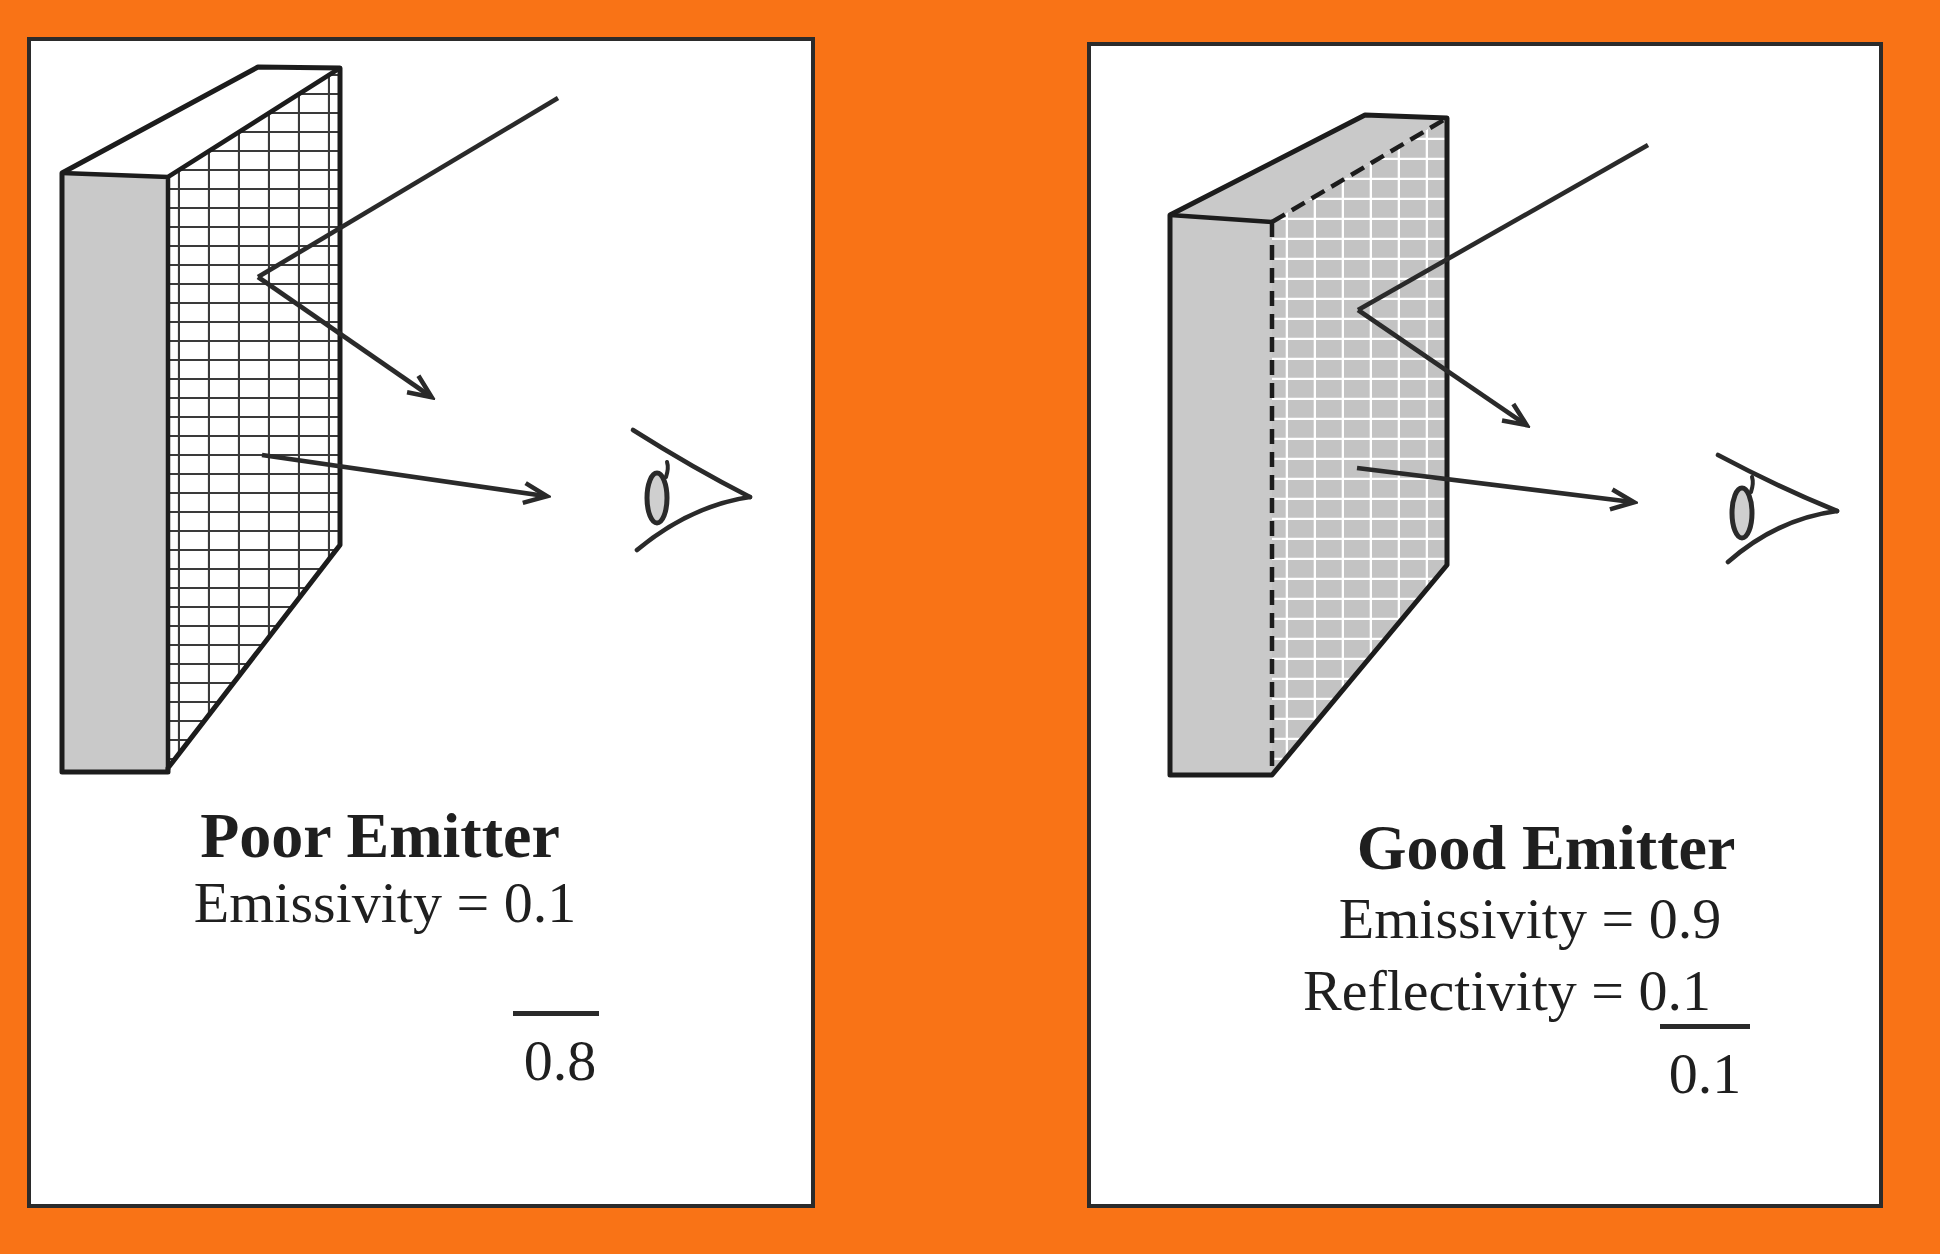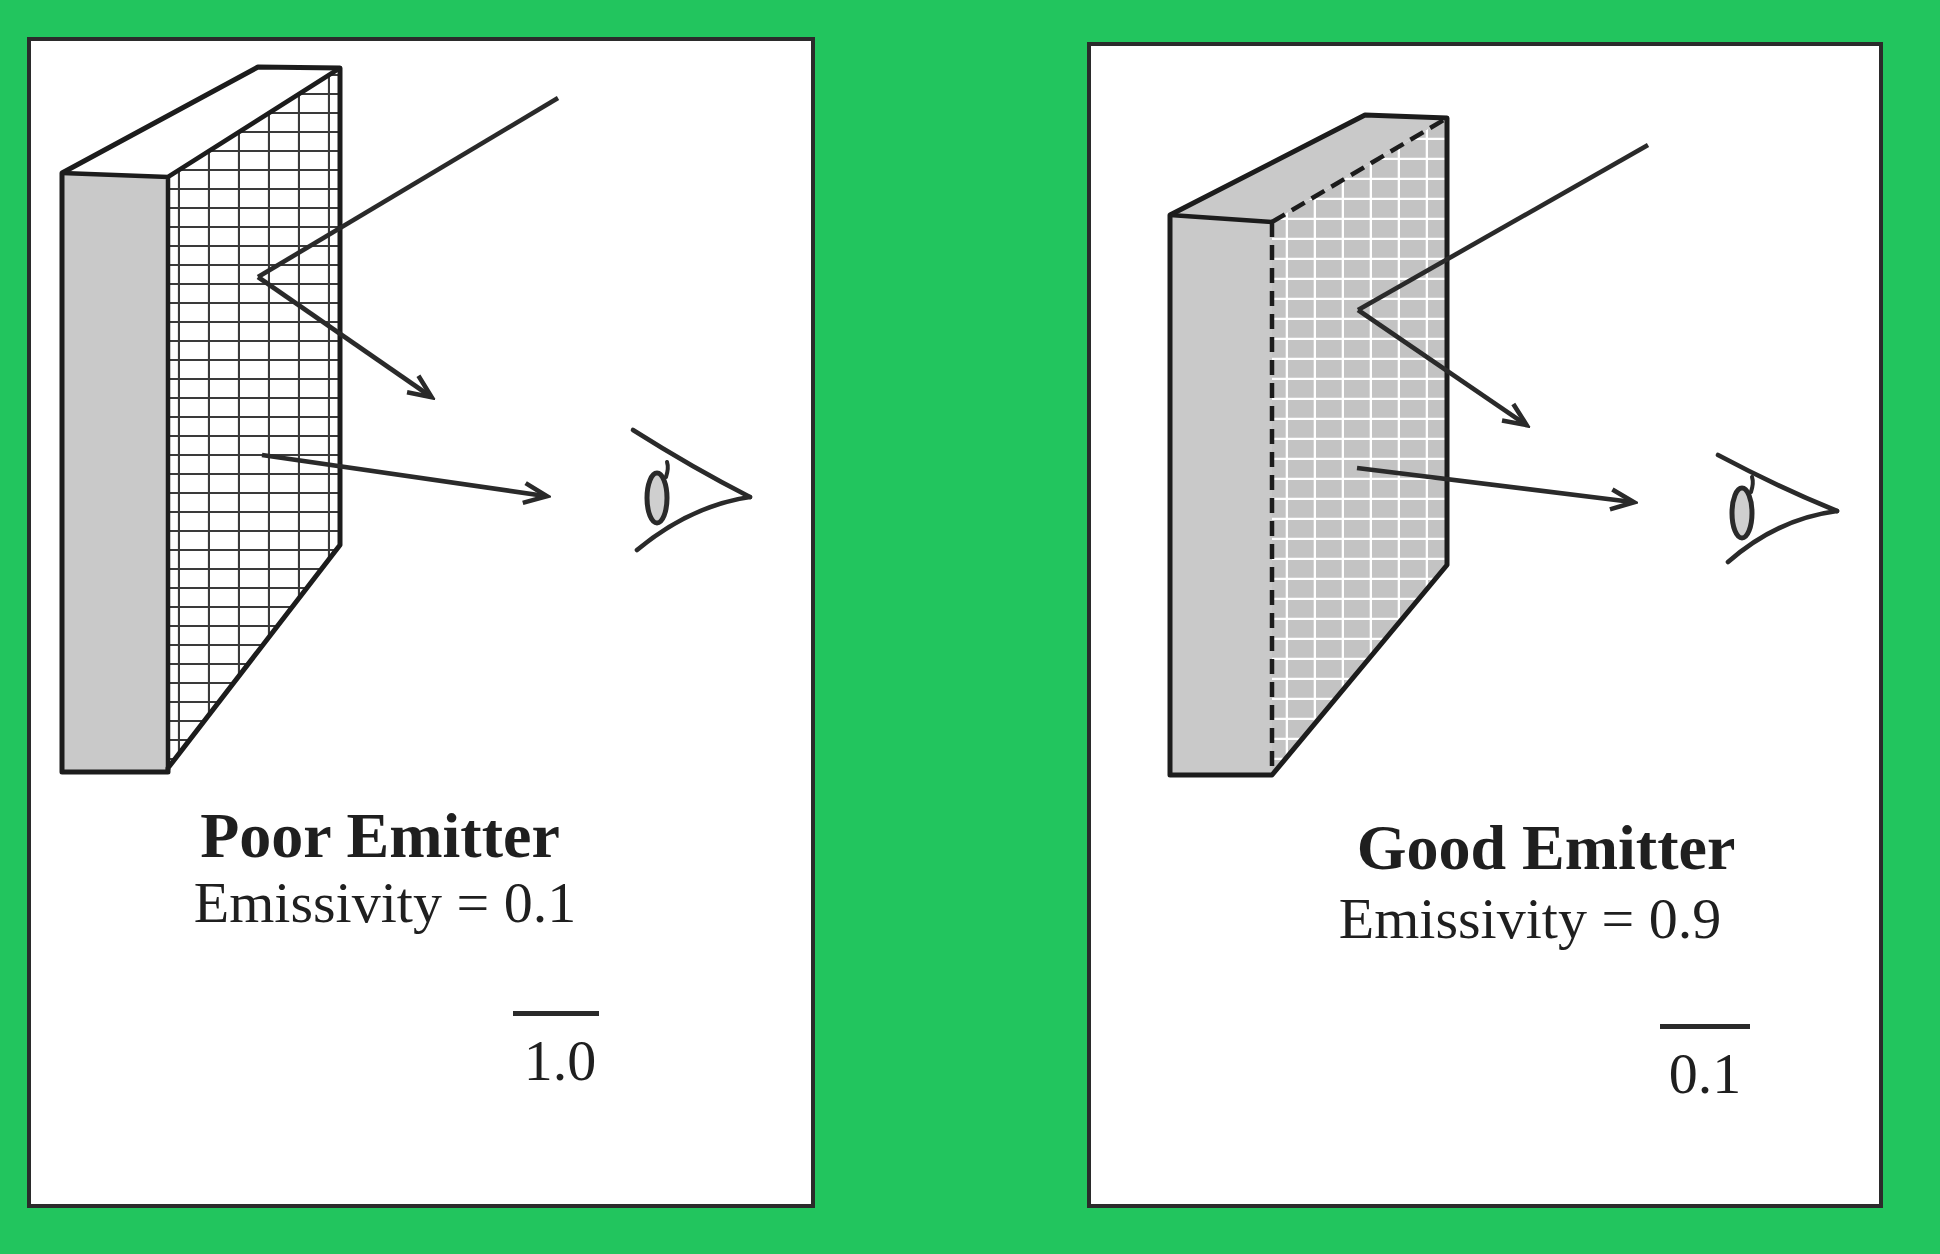--- a/index.html
+++ b/index.html
@@ -1,19 +1,19 @@
 <!DOCTYPE html>
 <html><head>
 <meta charset="utf-8">
 <style>
   html,body{margin:0;padding:0;background:#ffffff;}
   .stage{
     position:relative;
     width:1940px;height:1254px;
-    background:#22c55e;
+    background:#f97316;
     font-family:"Liberation Serif","DejaVu Serif",serif;
     color:#1f1f1f;
     overflow:hidden;
   }
   .panel-box{
     position:absolute;
     border:4px solid #2b2b2b;
     background:#ffffff;
     box-sizing:border-box;
   }
@@ -97,20 +97,21 @@
       <path d="M1718,455 Q1780,488 1837,511"></path>
       <path d="M1837,511 Q1777,519 1728,562"></path>
       <ellipse cx="1742" cy="513" rx="10" ry="25" fill="#cfcfcf" stroke-width="5"></ellipse>
       <path d="M1751,492 q3,-9 1,-15" stroke-width="4"></path>
     </g>
   </svg>
 
   <div class="cap title" style="left:150px;top:804px;width:460px;">Poor Emitter</div>
   <div class="cap body" style="left:135px;top:866px;width:500px;">Emissivity = 0.1</div>
   <div class="sum-bar" style="left:513px;top:1011px;width:86px;"></div>
-  <div class="cap body" style="left:515px;top:1024px;width:90px;">1.0</div>
+  <div class="cap body" style="left:515px;top:1024px;width:90px;">0.8</div>
 
   <div class="cap title" style="left:1316px;top:816px;width:460px;">Good Emitter</div>
   <div class="cap body" style="left:1280px;top:882px;width:500px;font-family:Liberation Serif, serif;">Emissivity = 0.9</div>
+  <div class="cap body" style="left:1257px;top:954px;width:500px;">Reflectivity = 0.1</div>
   <div class="sum-bar" style="left:1660px;top:1024px;width:90px;"></div>
   <div class="cap body" style="left:1659px;top:1037px;width:92px;">0.1</div>
 
 </div>
 
 </body></html>

